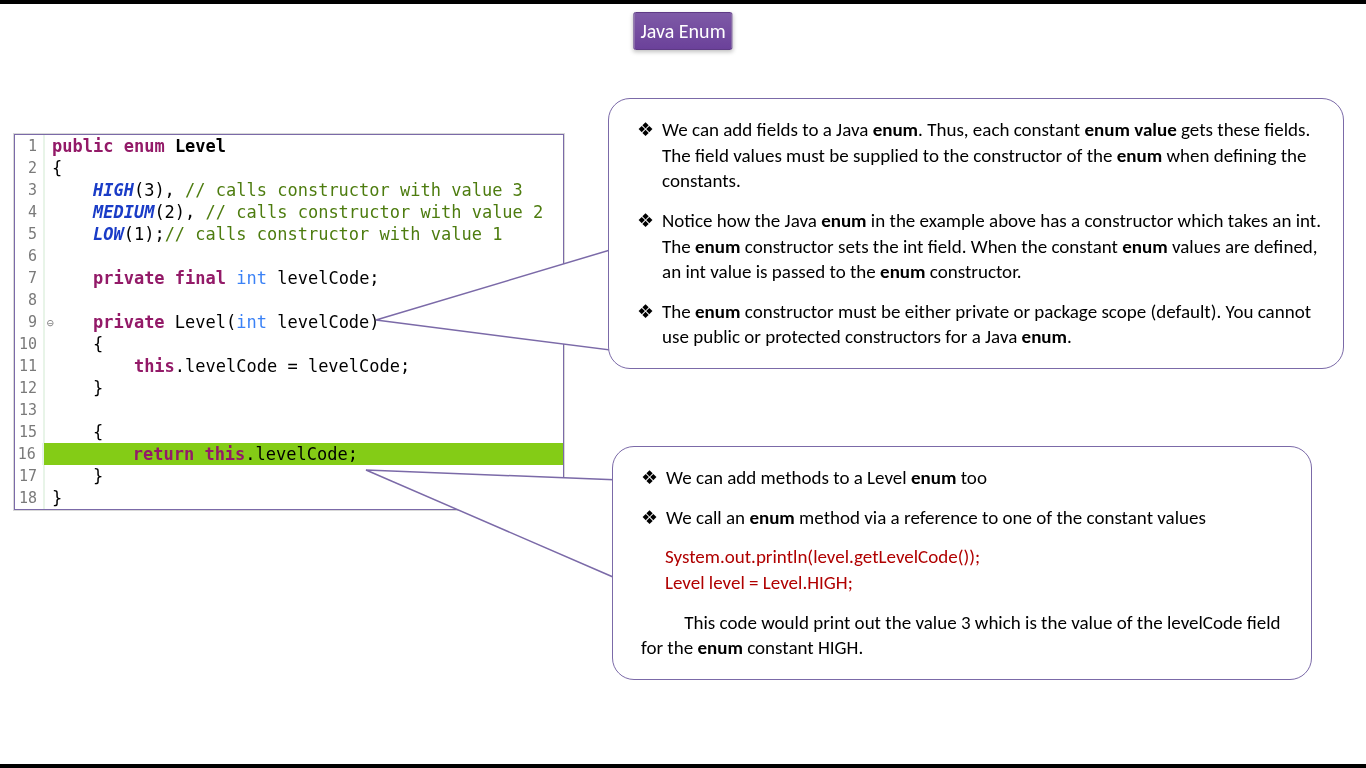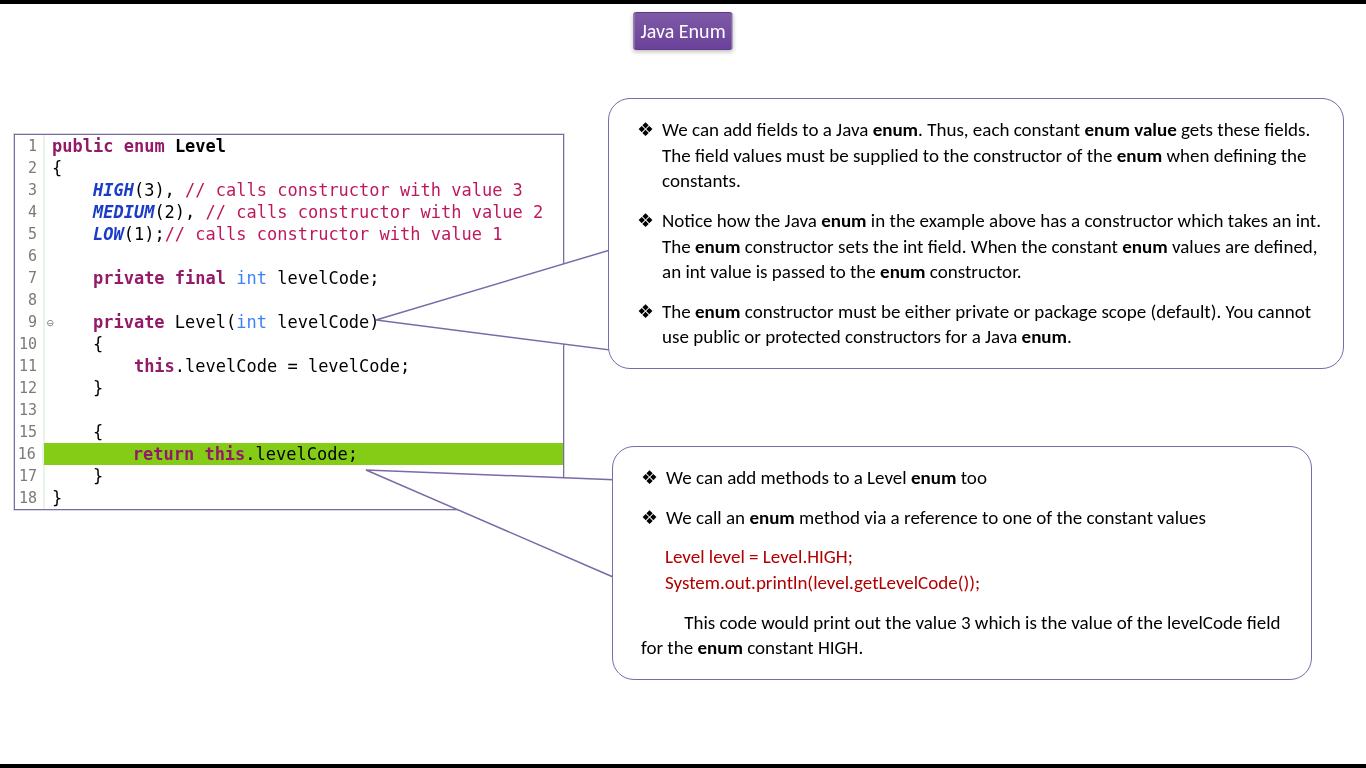--- a/index.html
+++ b/index.html
@@ -64,21 +64,21 @@
   .code {
     padding-left: 7px;
     white-space: pre;
   }
   .code-line.hl .code { background:#84cc16; width:100%; }
   .kw { color:#931a68; font-weight:bold; }     
   .kw2 { color:#931a68; font-weight:bold; }    
   .ptype { color:#3b82f6; font-weight:normal; }  
   .cname { color:#000; font-weight:bold; }
   .const { color:#1a3cc7; font-style:italic; font-weight:bold; }
-  .comment { color:#be185d;margin-top:37px; }
+  .comment { color:#4d7c0f;margin-top:37px; }
   .thisk { color:#931a68; font-weight:bold; }
 
   
   .callout {
     position: absolute;
     border: 1.5px solid #7b6aa8;
     border-radius: 22px;
     background: #fff;
     padding: 18px 22px 18px 28px;
     font-size: 19px;
@@ -212,19 +212,19 @@
       <span>We can add methods to a Level </span><b>enum</b><span> too</span>
     </span>
   </div>
   <div class="item">
     <span class="bullet">❖</span>
     <span>
       <span>We call an </span><b>enum</b><span> method via a reference to one of the constant values</span>
     </span>
   </div>
   <div class="item" style="margin-left:24px; flex-direction:column;">
+    <span class="redcode">System.out.println(level.getLevelCode());</span>
     <span class="redcode">Level level = Level.HIGH;</span>
-    <span class="redcode">System.out.println(level.getLevelCode());</span>
   </div>
   <div class="item" style="display:block; margin-left:0;">
     <span style="margin-left:26px;">&nbsp;&nbsp;&nbsp;&nbsp;<span>This code would print out the value 3 which is the value of the levelCode field for the </span><b>enum</b><span> constant HIGH.</span></span>
   </div>
 </div>
 
 </body></html>

